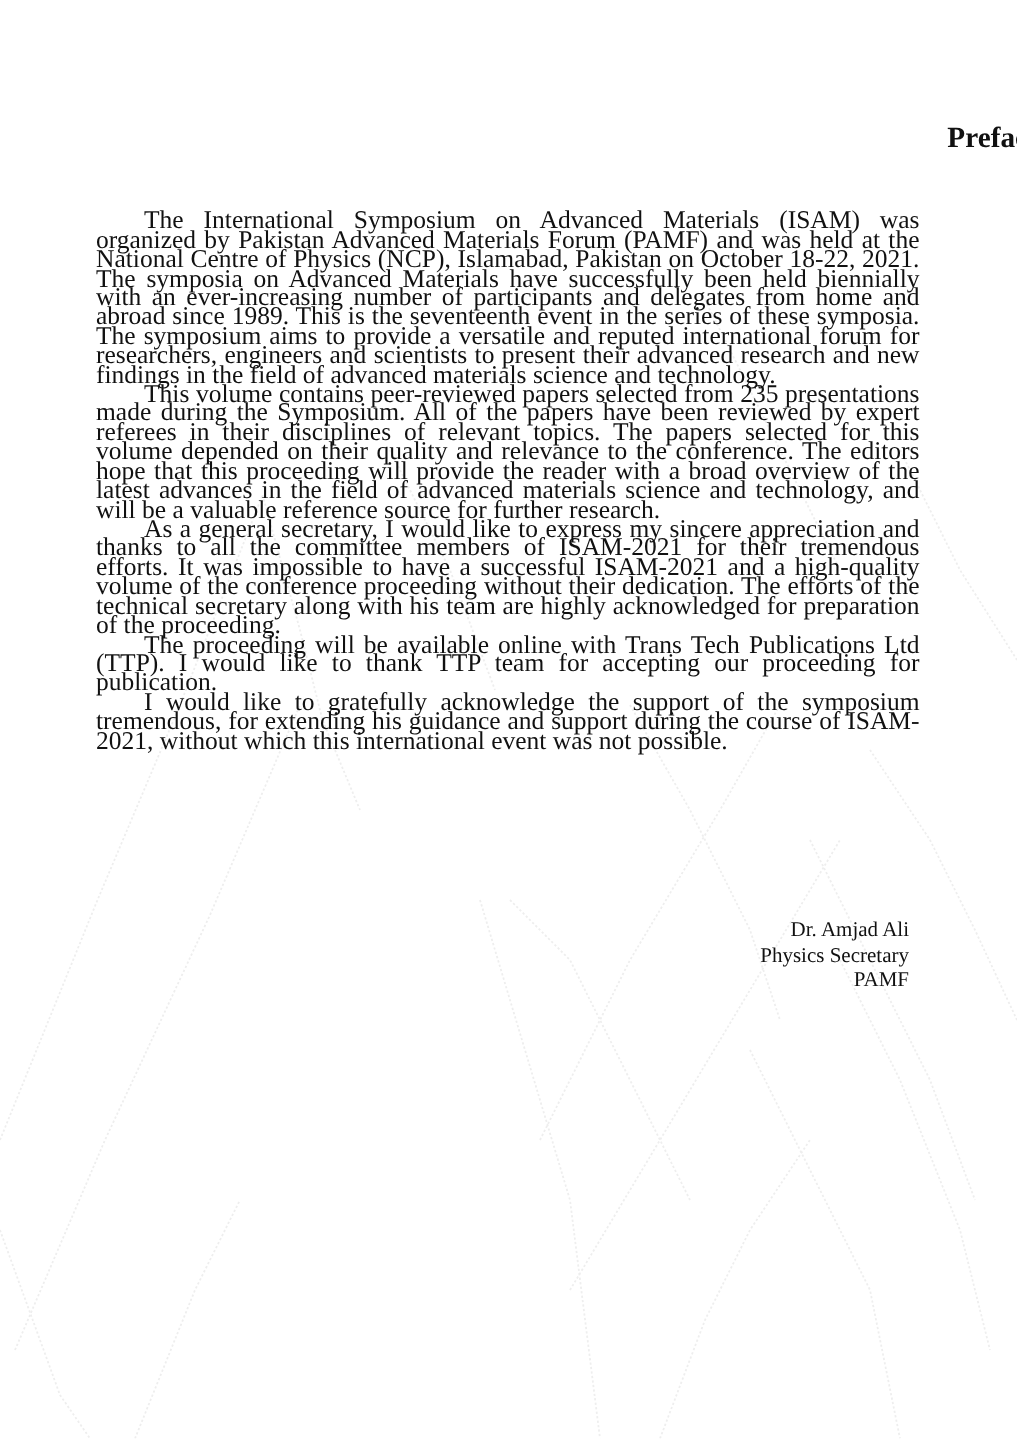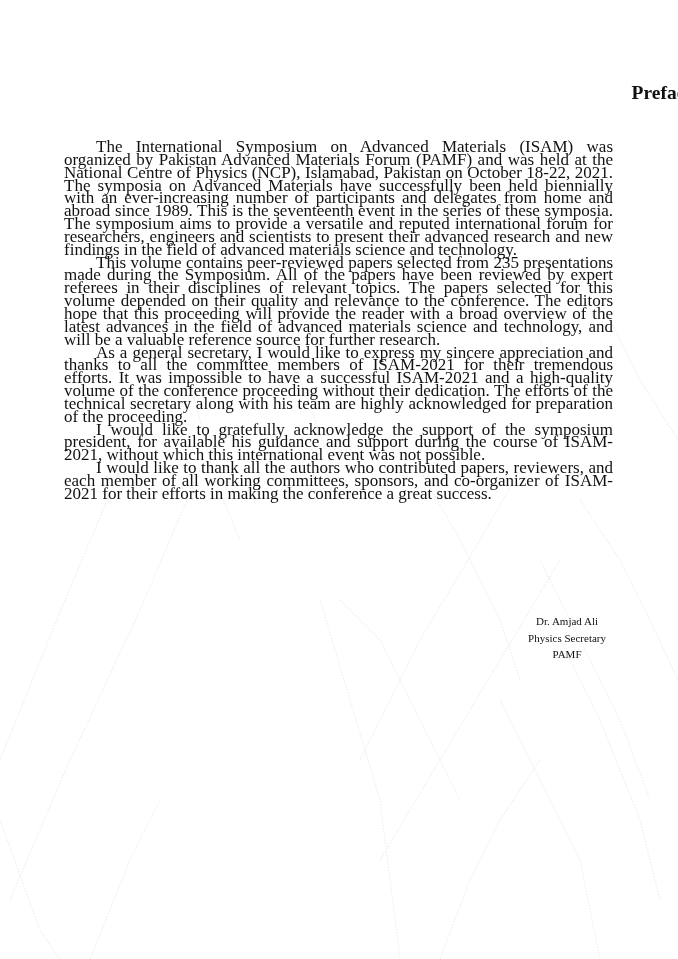--- a/index.html
+++ b/index.html
@@ -49,22 +49,22 @@
     }
     .body-text p {
       margin: 0;
       text-indent: 32px;
       text-align: justify;
     }
     .signature {
       position: absolute;
       right: 72px;
       top: 613px;
-      text-align: center;
-      font-size: 11px;
+      text-align: right;
+      font-size: 14px;
       line-height: 16.5px;
     }
     .signature div { white-space: nowrap; }
   </style>
 </head>
 <body>
 
 <svg class="watermark" viewBox="0 0 678 959" xmlns="http://www.w3.org/2000/svg">
   <g fill="none" stroke="#eeeeee" stroke-width="1.2" stroke-dasharray="1.5 1.5">
     <polyline points="0,760 65,600 120,470 175,330"></polyline>
@@ -88,22 +88,22 @@
   </g>
 </svg>
 
 <div class="page">
   <h1 class="title">Preface</h1>
 
   <div class="body-text">
     <p>The International Symposium on Advanced Materials (ISAM) was organized by Pakistan Advanced Materials Forum (PAMF) and was held at the National Centre of Physics (NCP), Islamabad, Pakistan on October 18-22, 2021. The symposia on Advanced Materials have successfully been held biennially with an ever-increasing number of participants and delegates from home and abroad since 1989. This is the seventeenth event in the series of these symposia. The symposium aims to provide a versatile and reputed international forum for researchers, engineers and scientists to present their advanced research and new findings in the field of advanced materials science and technology.</p>
     <p>This volume contains peer-reviewed papers selected from 235 presentations made during the Symposium. All of the papers have been reviewed by expert referees in their disciplines of relevant topics. The papers selected for this volume depended on their quality and relevance to the conference. The editors hope that this proceeding will provide the reader with a broad overview of the latest advances in the field of advanced materials science and technology, and will be a valuable reference source for further research.</p>
     <p>As a general secretary, I would like to express my sincere appreciation and thanks to all the committee members of ISAM-2021 for their tremendous efforts. It was impossible to have a successful ISAM-2021 and a high-quality volume of the conference proceeding without their dedication. The efforts of the technical secretary along with his team are highly acknowledged for preparation of the proceeding.</p>
-    <p>I would like to gratefully acknowledge the support of the symposium president, for available his guidance and support during the course of ISAM-2021, without which this international event was not possible.</p>
-    <p>I would like to thank all the authors who contributed papers, reviewers, and each member of all working committees, sponsors, and co-organizer of ISAM-2021 for their efforts in making the conference a great success.</p>
+    <p>The proceeding will be available online with Trans Tech Publications Ltd (TTP). I would like to thank TTP team for accepting our proceeding for publication.</p>
+    <p>I would like to gratefully acknowledge the support of the symposium tremendous, for extending his guidance and support during the course of ISAM-2021, without which this international event was not possible.</p>
   </div>
 
   <div class="signature">
     <div>Dr. Amjad Ali</div>
     <div>Physics Secretary</div>
     <div>PAMF</div>
   </div>
 </div>
 
 </body></html>

